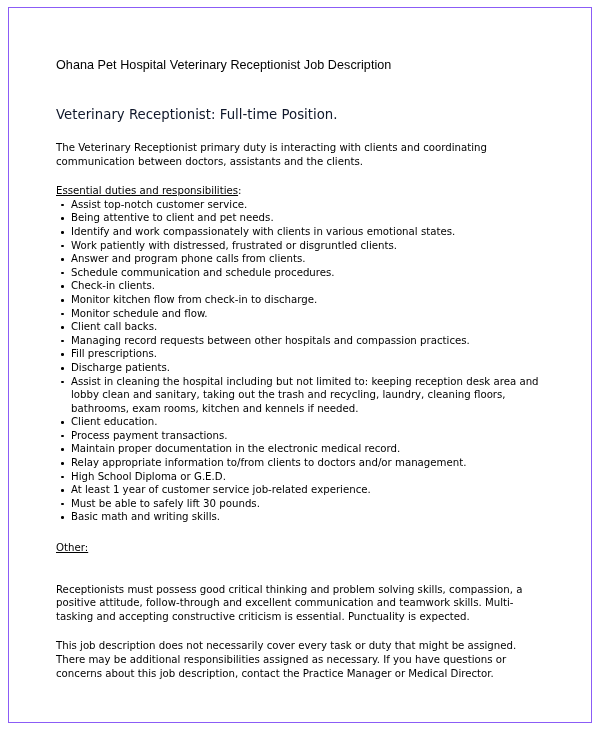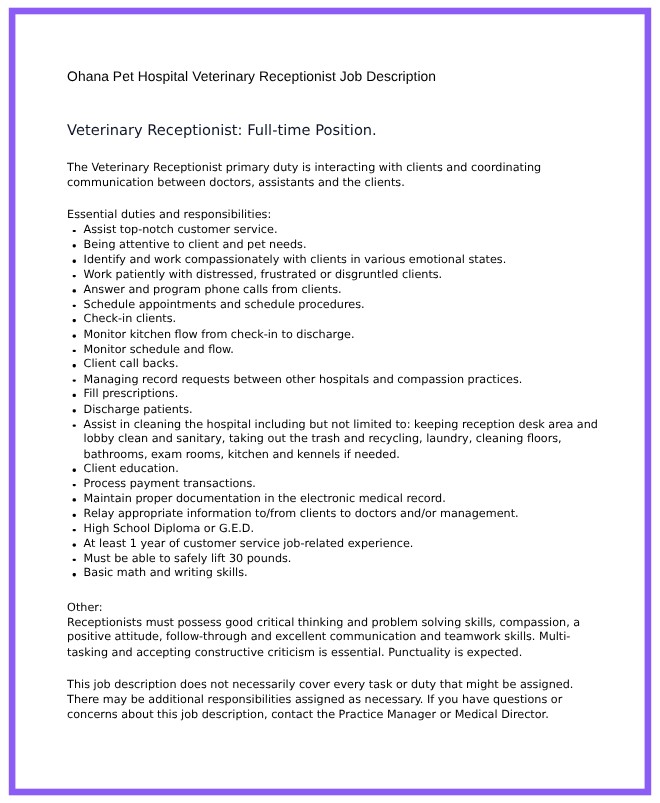--- a/index.html
+++ b/index.html
@@ -14,21 +14,21 @@
     -webkit-font-smoothing: antialiased;
   }
 
   #page {
     position: absolute;
     left: 8px;
     top: 7px;
     width: 584px;
     height: 716px;
     background: #ffffff;
-    border: 6px solid #8b5cf6;
+    border: 1px solid #8b5cf6;
     box-sizing: border-box;
     overflow: hidden;
   }
 
   #content {
     position: absolute;
     left: 47px;
     top: 50px;
     width: 492px;
   }
@@ -63,21 +63,21 @@
 
   .intro-para { padding-top: 18px; }
 
   .section-heading {
     font-size: 10.2px;
     line-height: 13.6px;
     color: #000000;
     margin: 0;
     font-weight: normal;
   }
-  .section-heading .u { }
+  .section-heading .u { text-decoration: underline; }
 
   .heading-gap-duties { padding-top: 16px; }
   .heading-gap-qual   { padding-top: 17px; }
   .heading-gap-other  { padding-top: 17px; }
 
   ul.bullets {
     list-style: none;
     margin: 0;
     padding: 0;
   }
@@ -93,21 +93,21 @@
     content: "";
     position: absolute;
     left: 5px;
     top: 6px;
     width: 2.6px;
     height: 2.6px;
     border-radius: 50%;
     background: #000000;
   }
 
-  .para-gap-other { padding-top: 0px; }
+  .para-gap-other { padding-top: 0px; margin-top: 28px; }
   .para-gap-final { padding-top: 16px; }
 </style>
 </head>
 <body>
 
 <div id="page">
   <div id="content">
 
     <h1 class="doc-title">Ohana Pet Hospital Veterinary Receptionist Job Description</h1>
 
@@ -116,21 +116,21 @@
     <p class="para intro-para">The Veterinary Receptionist primary duty is interacting with clients and coordinating communication between doctors, assistants and the clients.</p>
 
     <div class="section-heading heading-gap-duties"><span class="u">Essential duties and responsibilities</span><span>:</span></div>
 
     <ul class="bullets" id="duties-list">
         <li>Assist top-notch customer service.</li>
         <li>Being attentive to client and pet needs.</li>
         <li>Identify and work compassionately with clients in various emotional states.</li>
         <li>Work patiently with distressed, frustrated or disgruntled clients.</li>
         <li>Answer and program phone calls from clients.</li>
-        <li>Schedule appointments and schedule procedures.</li>
+        <li>Schedule communication and schedule procedures.</li>
         <li>Check-in clients.</li>
         <li>Monitor kitchen flow from check-in to discharge.</li>
         <li>Monitor schedule and flow.</li>
         <li>Client call backs.</li>
         <li>Managing record requests between other hospitals and compassion practices.</li>
         <li>Fill prescriptions.</li>
         <li>Discharge patients.</li>
         <li>Assist in cleaning the hospital including but not limited to: keeping reception desk area and lobby clean and sanitary, taking out the trash and recycling, laundry, cleaning floors, bathrooms, exam rooms, kitchen and kennels if needed.</li>
         <li>Client education.</li>
         <li>Process payment transactions.</li>

